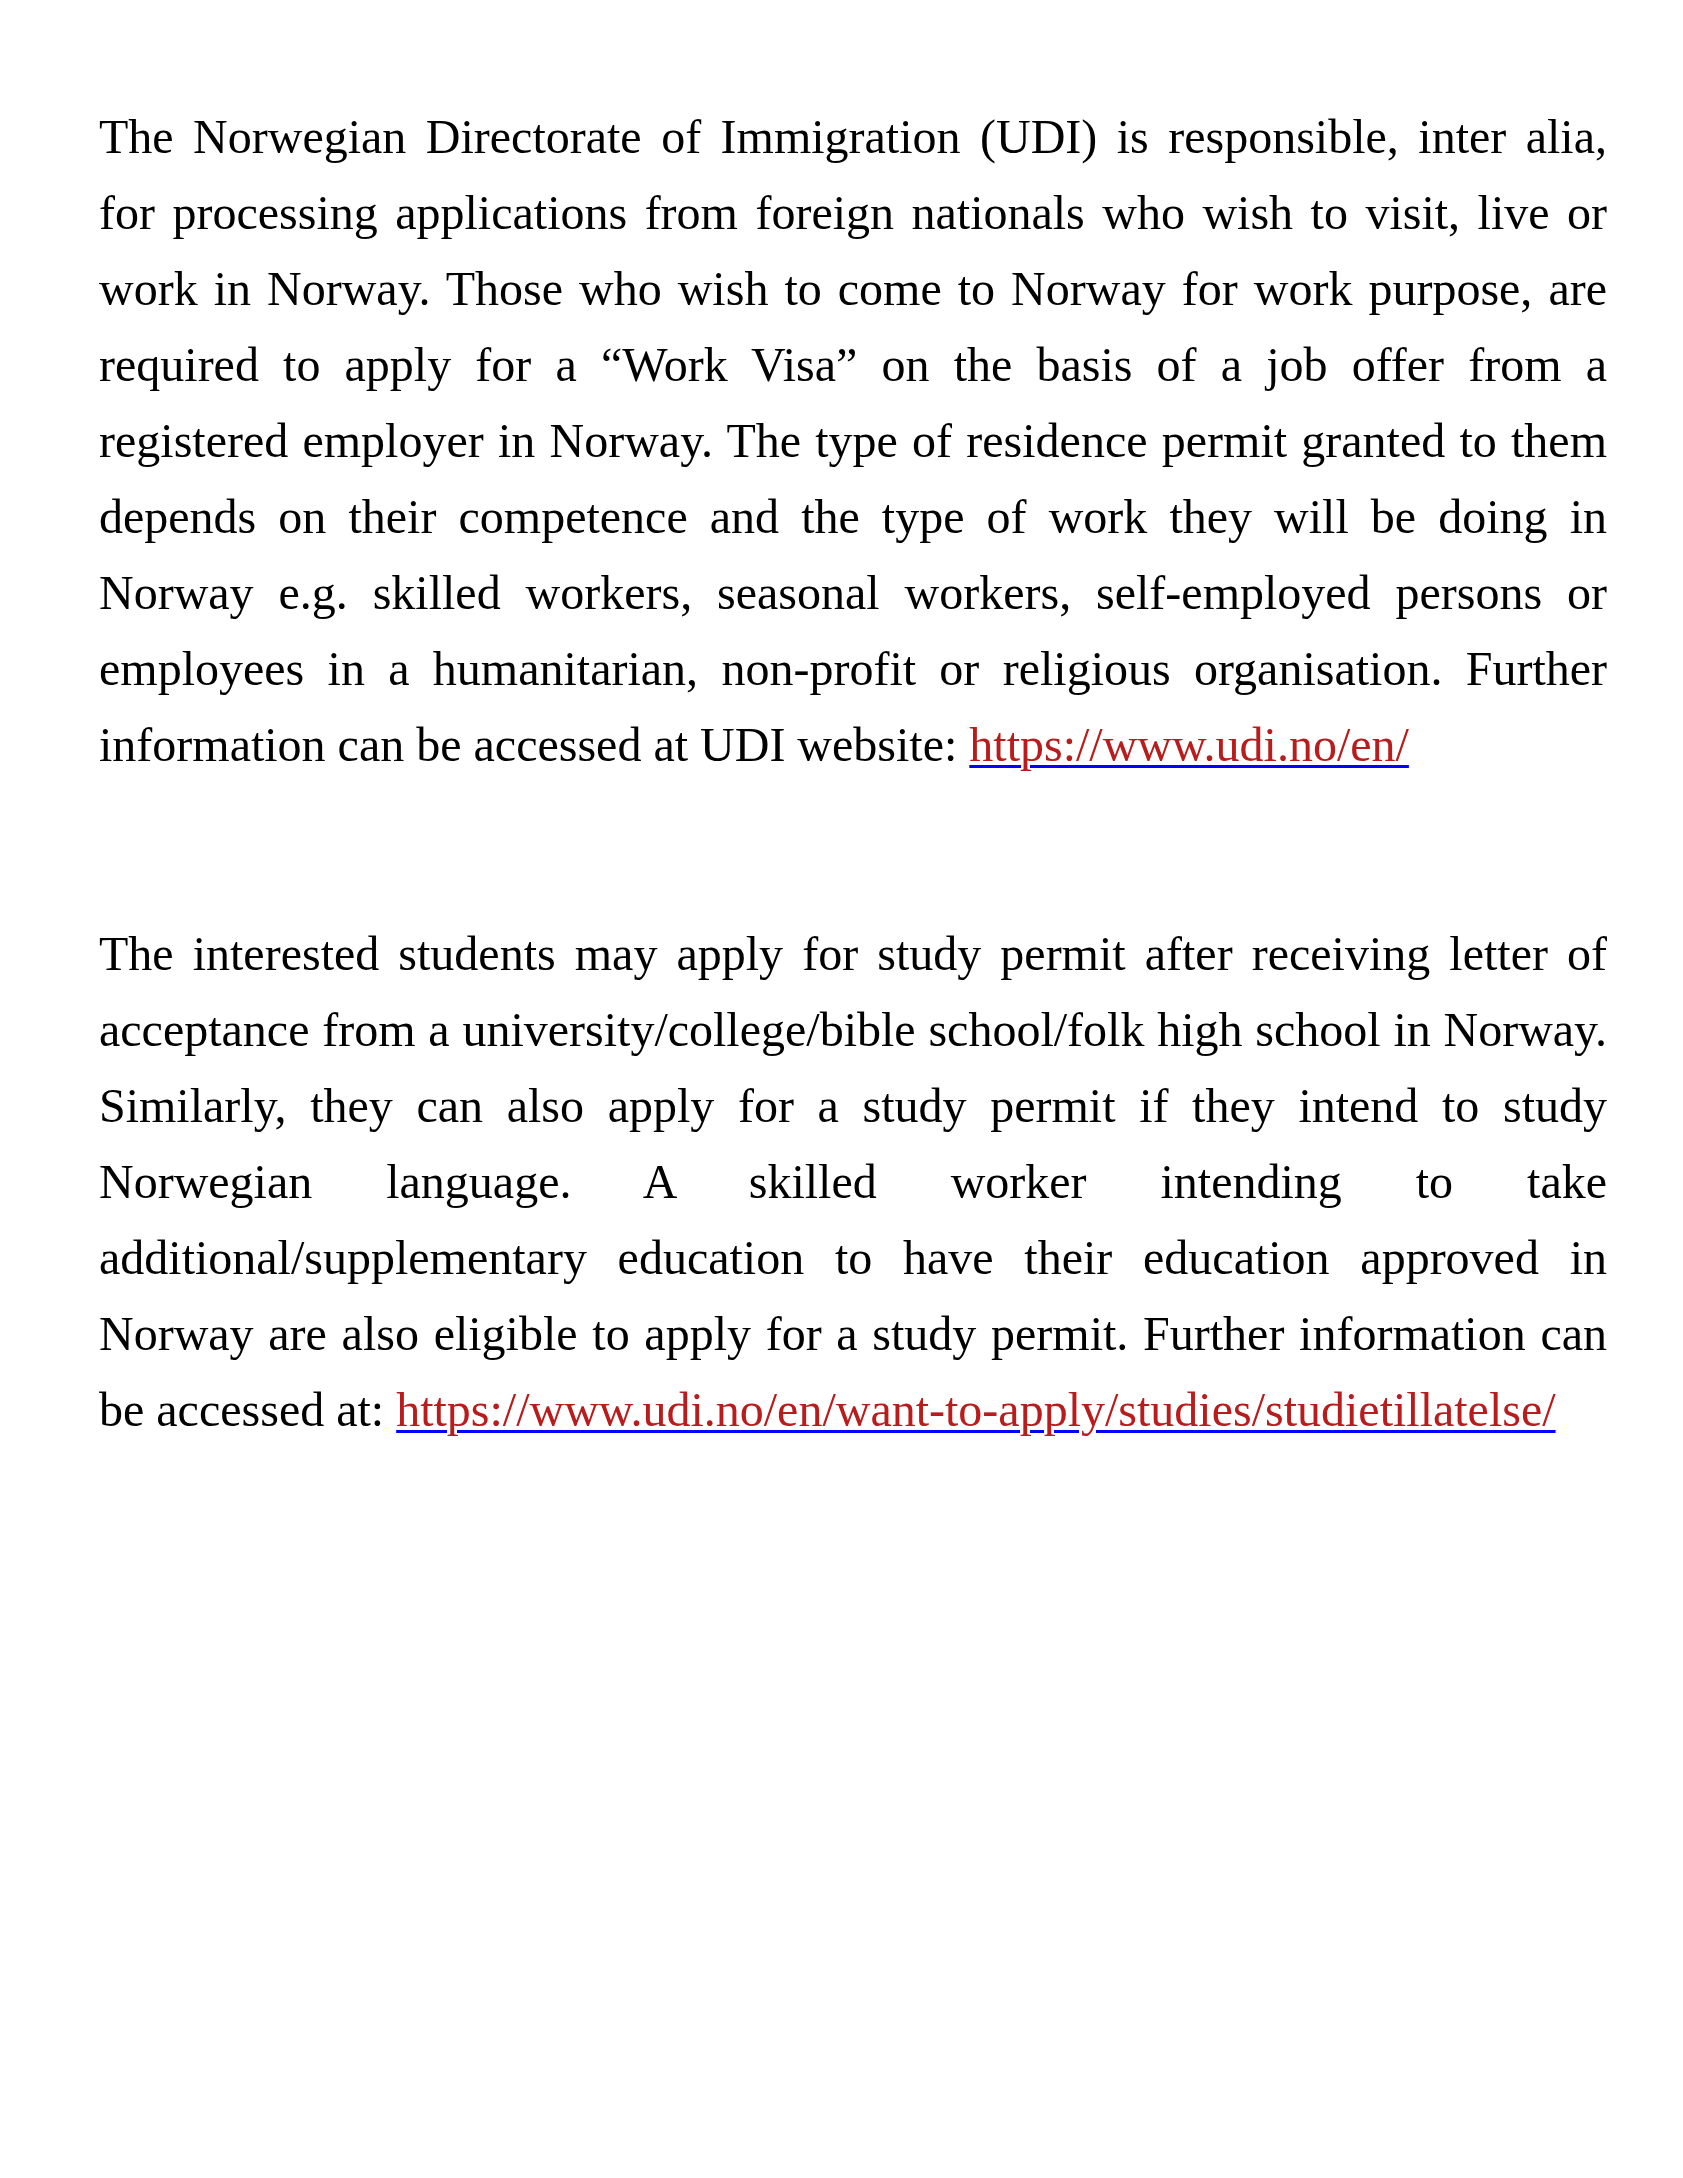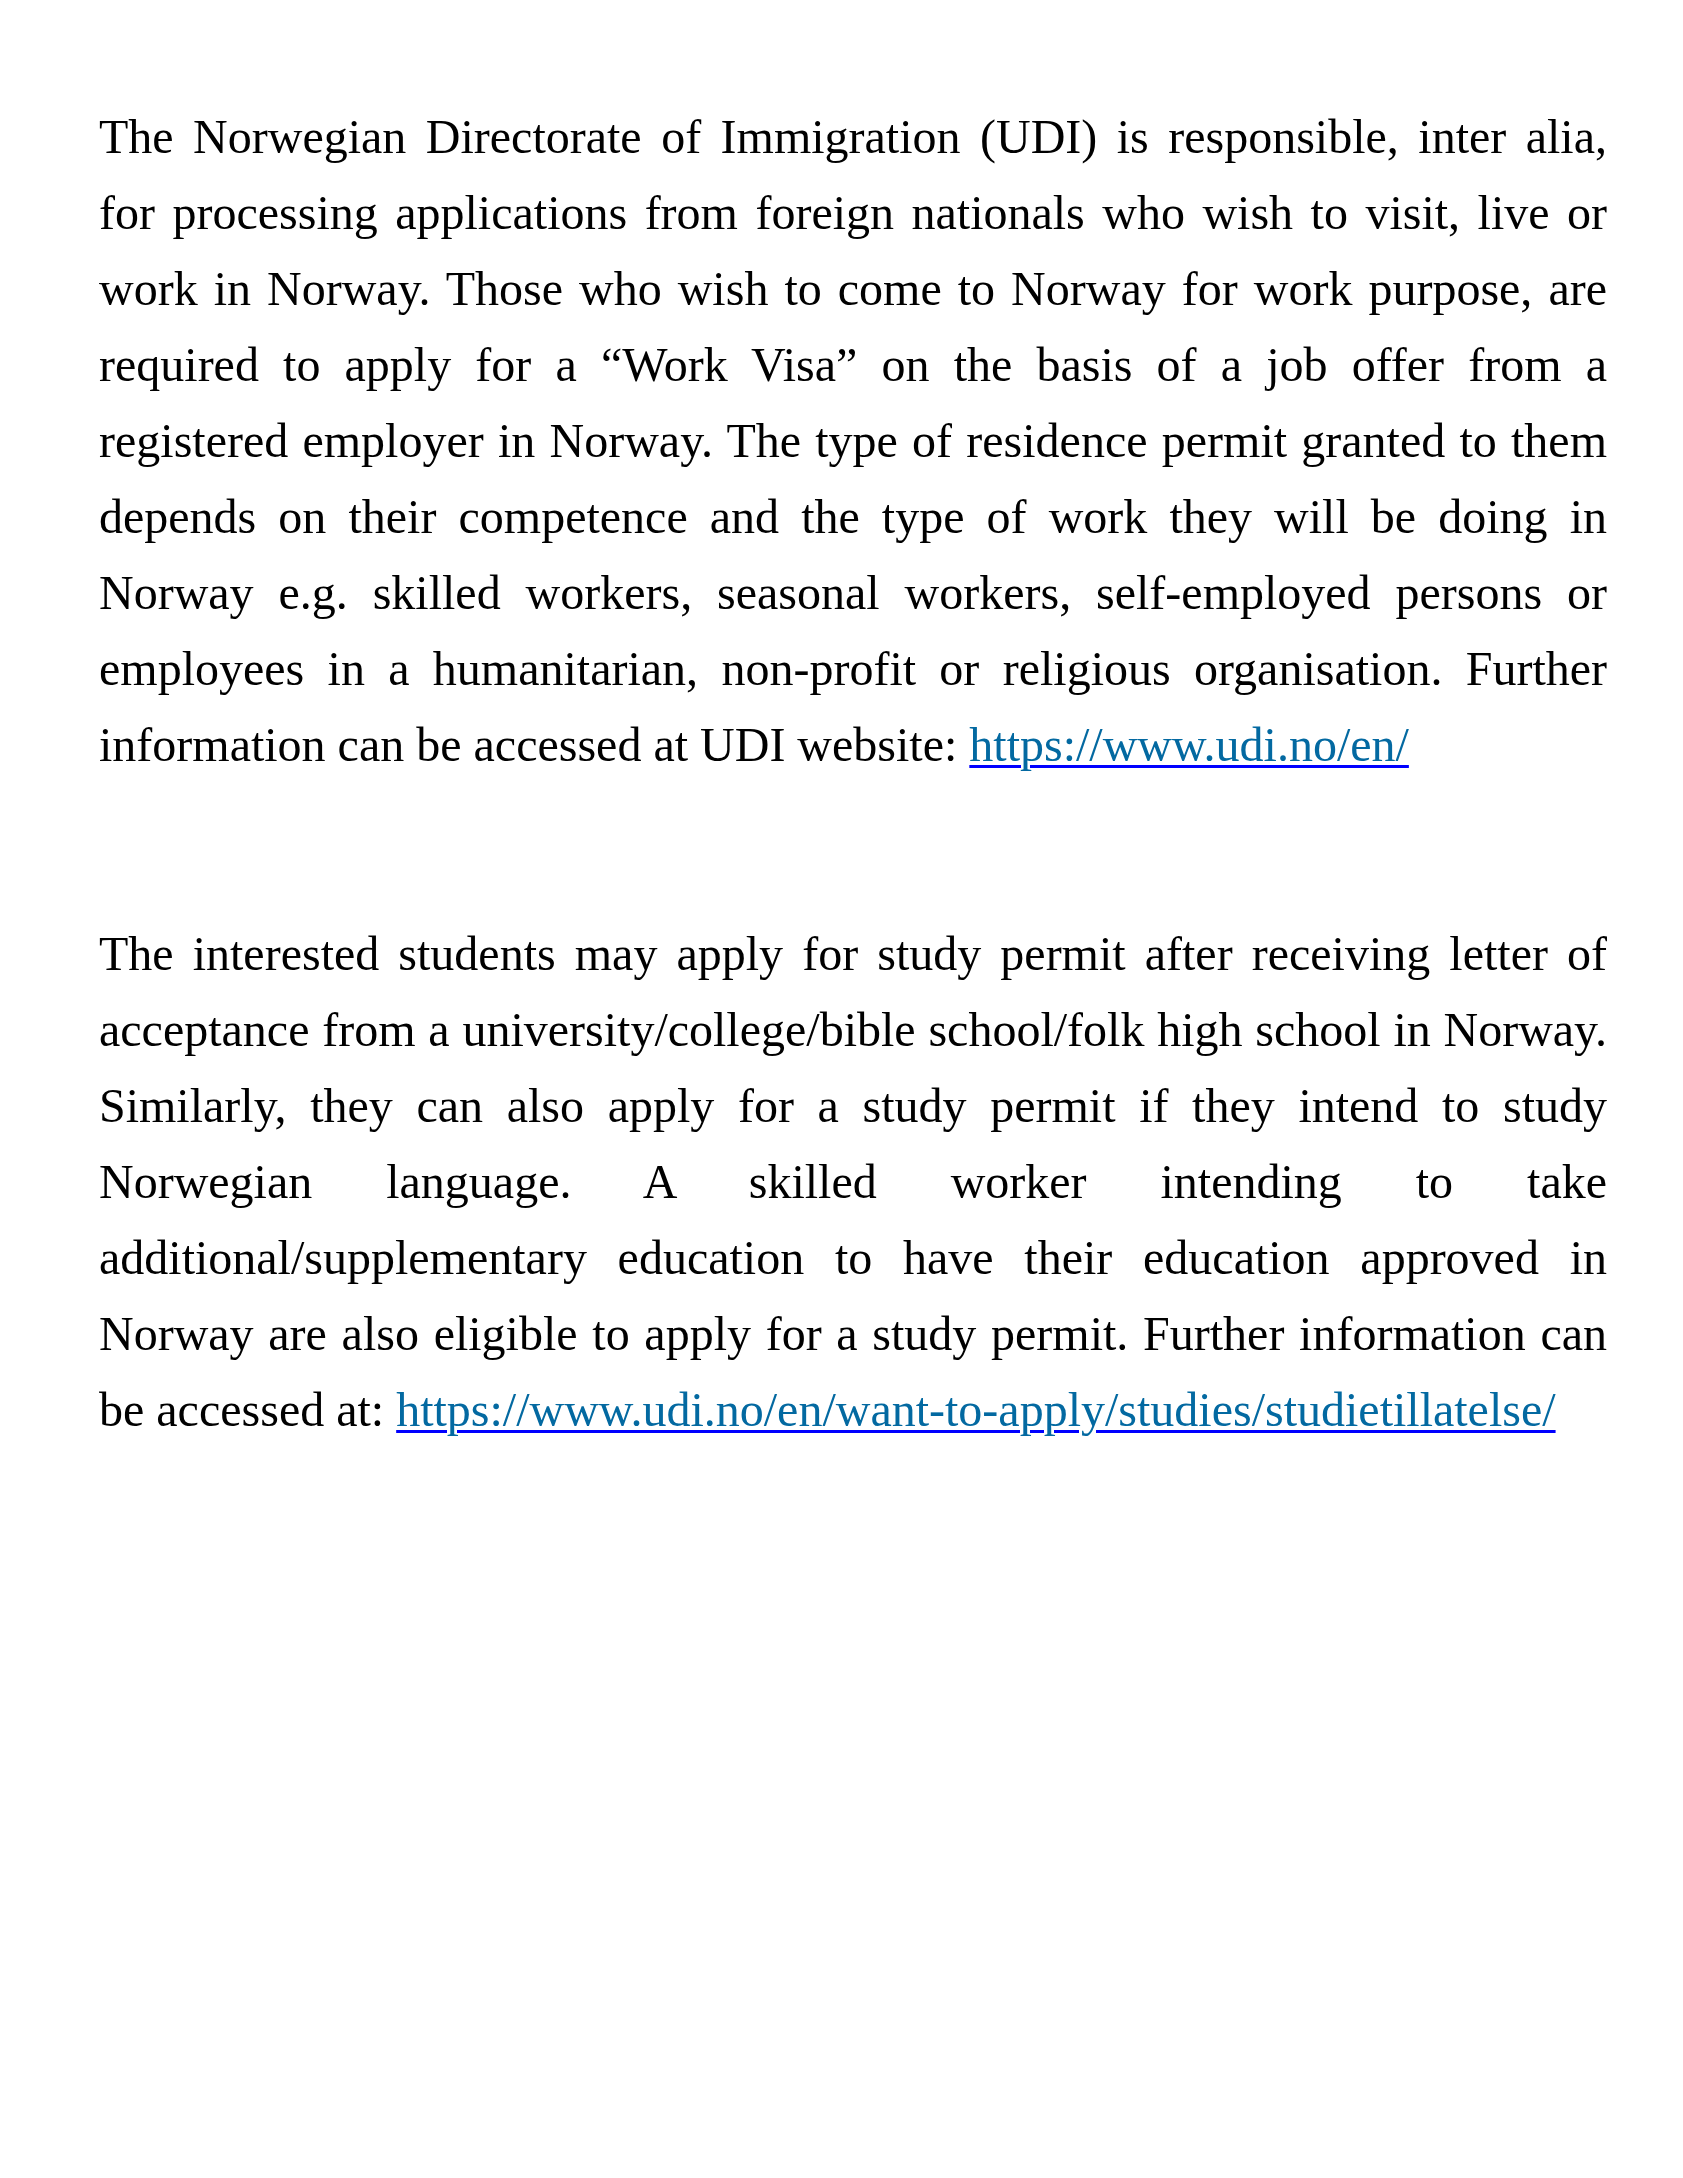--- a/index.html
+++ b/index.html
@@ -34,21 +34,21 @@
   .para {
     margin: 0;
     text-align: justify;
     text-align-last: left;
   }
   .para-gap {
     height: 133px;
   }
   a.doclink,
   .doclink {
-    color: #0369a1;
+    color: #b91c1c;
     text-decoration: underline;
     text-decoration-color: #0000ff;
     text-decoration-thickness: 3px;
     text-underline-offset: 4px;
     word-break: break-all;
     overflow-wrap: anywhere;
   }
   .nowrapurl {
     white-space: nowrap;
   }

